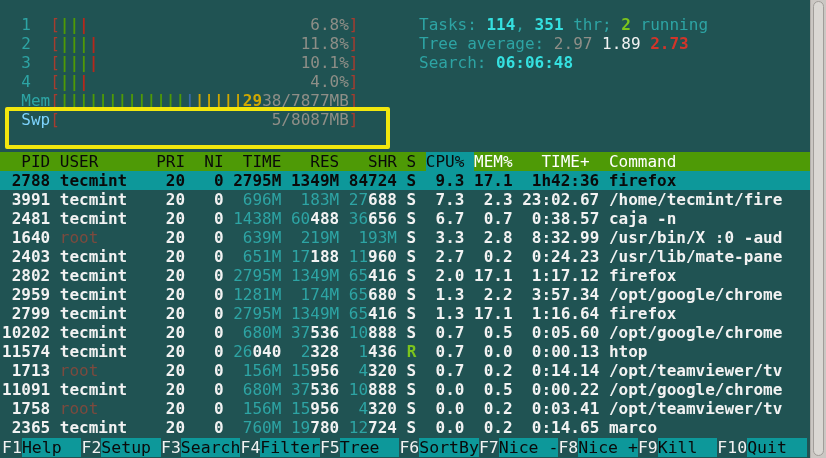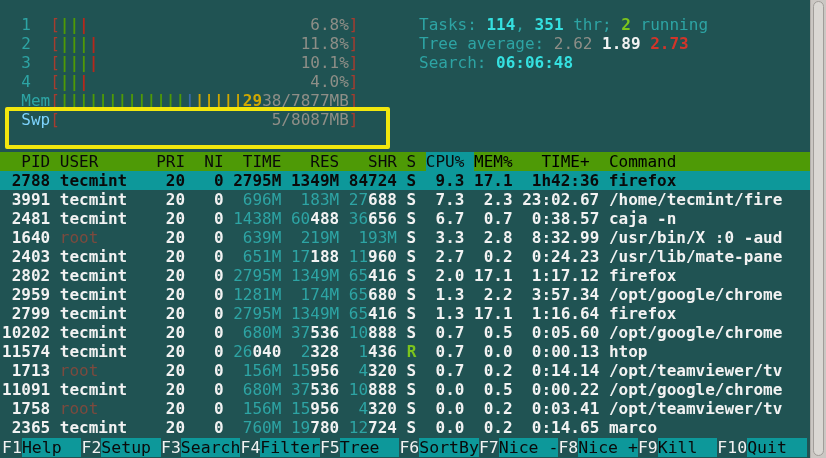--- a/index.html
+++ b/index.html
@@ -35,25 +35,25 @@
   <div id="meters">
       <div class="line" style="top: 15px;"><span style="color: rgb(45, 164, 164);">  1  </span><span style="color: rgb(166, 60, 47);">[</span><span style="color: rgb(78, 154, 6); font-weight: bold;">||</span><span style="color: rgb(181, 40, 28); font-weight: bold;">|</span><span style="color: rgb(242, 242, 242);">                       </span><span style="color: rgb(142, 142, 135);">6.8%</span><span style="color: rgb(166, 60, 47);">]</span></div>
       <div class="line" style="top: 34px;"><span style="color: rgb(45, 164, 164);">  2  </span><span style="color: rgb(166, 60, 47);">[</span><span style="color: rgb(78, 154, 6); font-weight: bold;">|||</span><span style="color: rgb(181, 40, 28); font-weight: bold;">|</span><span style="color: rgb(242, 242, 242);">                     </span><span style="color: rgb(142, 142, 135);">11.8%</span><span style="color: rgb(166, 60, 47);">]</span></div>
       <div class="line" style="top: 53px;"><span style="color: rgb(45, 164, 164);">  3  </span><span style="color: rgb(166, 60, 47);">[</span><span style="color: rgb(78, 154, 6); font-weight: bold;">|||</span><span style="color: rgb(181, 40, 28); font-weight: bold;">|</span><span style="color: rgb(242, 242, 242);">                     </span><span style="color: rgb(142, 142, 135);">10.1%</span><span style="color: rgb(166, 60, 47);">]</span></div>
       <div class="line" style="top: 72px;"><span style="color: rgb(45, 164, 164);">  4  </span><span style="color: rgb(166, 60, 47);">[</span><span style="color: rgb(78, 154, 6); font-weight: bold;">||</span><span style="color: rgb(181, 40, 28); font-weight: bold;">|</span><span style="color: rgb(242, 242, 242);">                       </span><span style="color: rgb(142, 142, 135);">4.0%</span><span style="color: rgb(166, 60, 47);">]</span></div>
       <div class="line" style="top: 91px;"><span style="color: rgb(45, 164, 164);">  Mem</span><span style="color: rgb(166, 60, 47);">[</span><span style="color: rgb(78, 154, 6); font-weight: bold;">|||||||||||||</span><span style="color: rgb(56, 105, 166); font-weight: bold;">|</span><span style="color: rgb(208, 168, 0); font-weight: bold;">|||||</span><span style="color: rgb(208, 168, 0); font-weight: bold;">29</span><span style="color: rgb(142, 142, 135);">38/7877MB</span><span style="color: rgb(166, 60, 47);">]</span></div>
       <div class="line" style="top: 110px;"><span style="color: #7dd3fc;">  Swp</span><span style="color: rgb(166, 60, 47);">[</span><span style="color: rgb(242, 242, 242);">                      </span><span style="color: rgb(142, 142, 135);">5/8087MB</span><span style="color: rgb(166, 60, 47);">]</span></div>
     </div>
   <div id="summary">
       <div class="line" style="top: 15px; left: 419px; width: auto; padding-left: 0px;"><span style="color: rgb(45, 164, 164);">Tasks: </span><span style="color: rgb(53, 224, 224); font-weight: bold;">114</span><span style="color: rgb(45, 164, 164);">, </span><span style="color: rgb(53, 224, 224); font-weight: bold;">351</span><span style="color: rgb(45, 164, 164);"> thr; </span><span style="color: rgb(124, 196, 28); font-weight: bold;">2</span><span style="color: rgb(45, 164, 164);"> running</span></div>
-      <div class="line" style="top: 34px; left: 419px; width: auto; padding-left: 0px;"><span style="color: rgb(45, 164, 164);">Tree average: </span><span style="color: rgb(142, 142, 135);">2.62 </span><span style="color: rgb(242, 242, 242); font-weight: bold;">1.89 </span><span style="color: rgb(210, 53, 42); font-weight: bold;">2.73</span></div>
+      <div class="line" style="top: 34px; left: 419px; width: auto; padding-left: 0px;"><span style="color: rgb(45, 164, 164);">Tree average: </span><span style="color: rgb(142, 142, 135);">2.97 </span><span style="color: rgb(242, 242, 242); font-weight: normal;">1.89 </span><span style="color: rgb(210, 53, 42); font-weight: bold;">2.73</span></div>
       <div class="line" style="top: 53px; left: 419px; width: auto; padding-left: 0px;"><span style="color: rgb(45, 164, 164);">Search: </span><span style="color: rgb(53, 224, 224); font-weight: bold;">06:06:48</span></div>
     </div>
   <div id="header">
-      <div class="line" style="top: 152px; background: rgb(78, 154, 6);"><span style="color: rgb(10, 10, 10);">  PID USER      PRI  NI  TIME   RES   SHR S </span><span style="color: rgb(10, 10, 10); background: rgb(13, 152, 154);">CPU% </span><span style="color: #000000; text-align: center;">MEM%   TIME+  Command</span></div>
+      <div class="line" style="top: 152px; background: rgb(78, 154, 6);"><span style="color: rgb(10, 10, 10);">  PID USER      PRI  NI  TIME   RES   SHR S </span><span style="color: rgb(10, 10, 10); background: rgb(13, 152, 154);">CPU% </span><span style="color: #ffffff; text-align: center;">MEM%   TIME+  Command</span></div>
     </div>
   <div id="rows">
       <div class="line" style="top: 171px; background: rgb(13, 152, 154);"><span style="color: rgb(10, 10, 10); font-weight: bold;"> 2788 tecmint    20   0 2795M 1349M 84724 S  9.3 17.1  1h42:36 firefox</span></div>
       <div class="line" style="top: 190px;"><span style="color: rgb(242, 242, 242); font-weight: bold;"> 3991 tecmint    20   0 </span><span style="color: rgb(45, 164, 164);"> 696M  183M </span><span style="color: rgb(45, 164, 164);">27</span><span style="color: rgb(242, 242, 242); font-weight: bold;">688</span><span style="color: rgb(242, 242, 242); font-weight: bold;"> S  7.3  2.3 23:02.67 /home/tecmint/fire</span></div>
       <div class="line" style="top: 209px;"><span style="color: rgb(242, 242, 242); font-weight: bold;"> 2481 tecmint    20   0 </span><span style="color: rgb(45, 164, 164);">1438M </span><span style="color: rgb(45, 164, 164);">60</span><span style="color: rgb(242, 242, 242); font-weight: bold;">488</span><span style="color: rgb(242, 242, 242);"> </span><span style="color: rgb(45, 164, 164);">36</span><span style="color: rgb(242, 242, 242); font-weight: bold;">656</span><span style="color: rgb(242, 242, 242); font-weight: bold;"> S  6.7  0.7  0:38.57 caja -n</span></div>
       <div class="line" style="top: 228px;"><span style="color: rgb(242, 242, 242); font-weight: bold;"> 1640 </span><span style="color: rgb(124, 74, 62);">root     </span><span style="color: rgb(242, 242, 242); font-weight: bold;">  20   0 </span><span style="color: rgb(45, 164, 164);"> 639M  219M  193M</span><span style="color: rgb(242, 242, 242); font-weight: bold;"> S  3.3  2.8  8:32.99 /usr/bin/X :0 -aud</span></div>
       <div class="line" style="top: 247px;"><span style="color: rgb(242, 242, 242); font-weight: bold;"> 2403 tecmint    20   0 </span><span style="color: rgb(45, 164, 164);"> 651M </span><span style="color: rgb(45, 164, 164);">17</span><span style="color: rgb(242, 242, 242); font-weight: bold;">188</span><span style="color: rgb(242, 242, 242);"> </span><span style="color: rgb(45, 164, 164);">11</span><span style="color: rgb(242, 242, 242); font-weight: bold;">960</span><span style="color: rgb(242, 242, 242); font-weight: bold;"> S  2.7  0.2  0:24.23 /usr/lib/mate-pane</span></div>
       <div class="line" style="top: 266px;"><span style="color: rgb(242, 242, 242); font-weight: bold;"> 2802 tecmint    20   0 </span><span style="color: rgb(45, 164, 164);">2795M 1349M </span><span style="color: rgb(45, 164, 164);">65</span><span style="color: rgb(242, 242, 242); font-weight: bold;">416</span><span style="color: rgb(242, 242, 242); font-weight: bold;"> S  2.0 17.1  1:17.12 firefox</span></div>
       <div class="line" style="top: 285px;"><span style="color: rgb(242, 242, 242); font-weight: bold;"> 2959 tecmint    20   0 </span><span style="color: rgb(45, 164, 164);">1281M  174M </span><span style="color: rgb(45, 164, 164);">65</span><span style="color: rgb(242, 242, 242); font-weight: bold;">680</span><span style="color: rgb(242, 242, 242); font-weight: bold;"> S  1.3  2.2  3:57.34 /opt/google/chrome</span></div>
       <div class="line" style="top: 304px;"><span style="color: rgb(242, 242, 242); font-weight: bold;"> 2799 tecmint    20   0 </span><span style="color: rgb(45, 164, 164);">2795M 1349M </span><span style="color: rgb(45, 164, 164);">65</span><span style="color: rgb(242, 242, 242); font-weight: bold;">416</span><span style="color: rgb(242, 242, 242); font-weight: bold;"> S  1.3 17.1  1:16.64 firefox</span></div>

